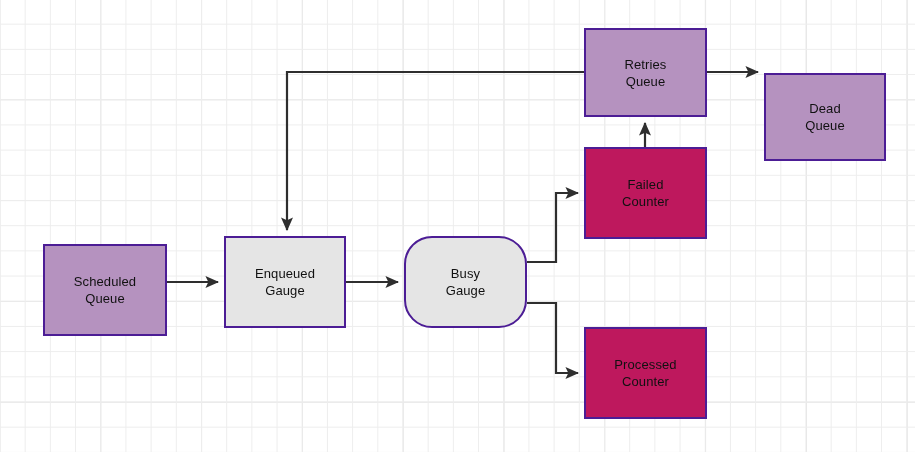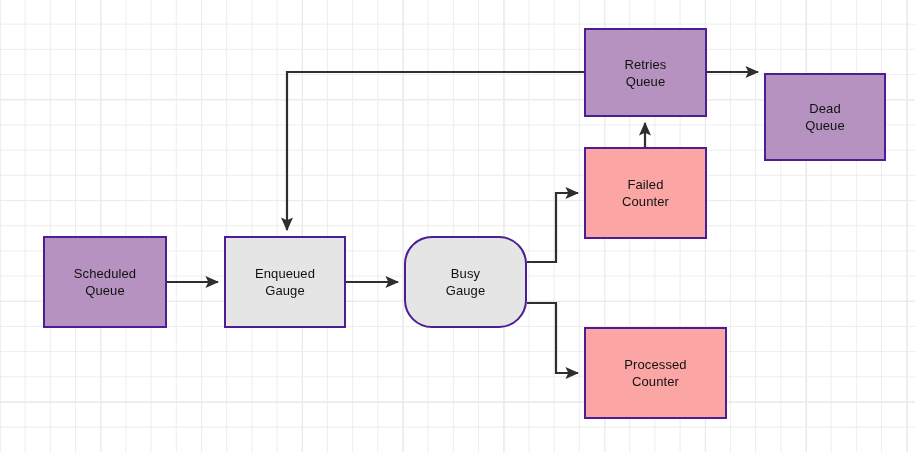--- a/index.html
+++ b/index.html
@@ -58,21 +58,21 @@
     color: #111111;
     letter-spacing: 0.1px;
   }
   .node .label {
     display: block;
     white-space: pre-line;
     padding: 0 4px;
   }
   .n-purple { background-color: #b592bf; }
   .n-green  { background-color: #e5e5e5; }
-  .n-blue   { background-color: #fca5a5; }
+  .n-blue   { background-color: #be185d; }
 </style>
 </head>
 <body>
 
 <div id="canvas">
 
   <div id="grid"></div>
 
   <svg id="edges" viewBox="0 0 915 452" width="915" height="452" xmlns="http://www.w3.org/2000/svg">
     <defs>
@@ -89,41 +89,41 @@
 
     <path d="M 527 303 L 556 303 L 556 373 L 578 373" fill="none" stroke="#2e2e2e" stroke-width="2.2" stroke-linejoin="miter" marker-end="url(#arrow)"></path>
 
     <path d="M 645 147 L 645 123" fill="none" stroke="#2e2e2e" stroke-width="2.2" marker-end="url(#arrow)"></path>
 
     <path d="M 707 72 L 758 72" fill="none" stroke="#2e2e2e" stroke-width="2.2" marker-end="url(#arrow)"></path>
 
     <path d="M 584 72 L 287 72 L 287 230" fill="none" stroke="#2e2e2e" stroke-width="2.2" stroke-linejoin="miter" marker-end="url(#arrow)"></path>
   </svg>
 
-  <div class="node n-purple" style="left:43px; top:236px; width:124px; height:92px;">
+  <div class="node n-purple" style="left:43px; top:244px; width:124px; height:92px;">
     <span class="label">Scheduled
 Queue</span>
   </div>
 
   <div class="node n-green" style="left:224px; top:236px; width:122px; height:92px;">
     <span class="label">Enqueued
 Gauge</span>
   </div>
 
   <div class="node n-green" style="left:404px; top:236px; width:123px; height:92px;border-radius:28px;">
     <span class="label">Busy
 Gauge</span>
   </div>
 
   <div class="node n-blue" style="left:584px; top:147px; width:123px; height:92px;">
     <span class="label">Failed
 Counter</span>
   </div>
 
-  <div class="node n-blue" style="left:584px; top:327px; width:143px; height:92px;">
+  <div class="node n-blue" style="left:584px; top:327px; width:123px; height:92px;">
     <span class="label">Processed
 Counter</span>
   </div>
 
   <div class="node n-purple" style="left:584px; top:28px; width:123px; height:89px;">
     <span class="label">Retries
 Queue</span>
   </div>
 
   <div class="node n-purple" style="left:764px; top:29px; width:122px; height:88px;margin-top:44px;">

